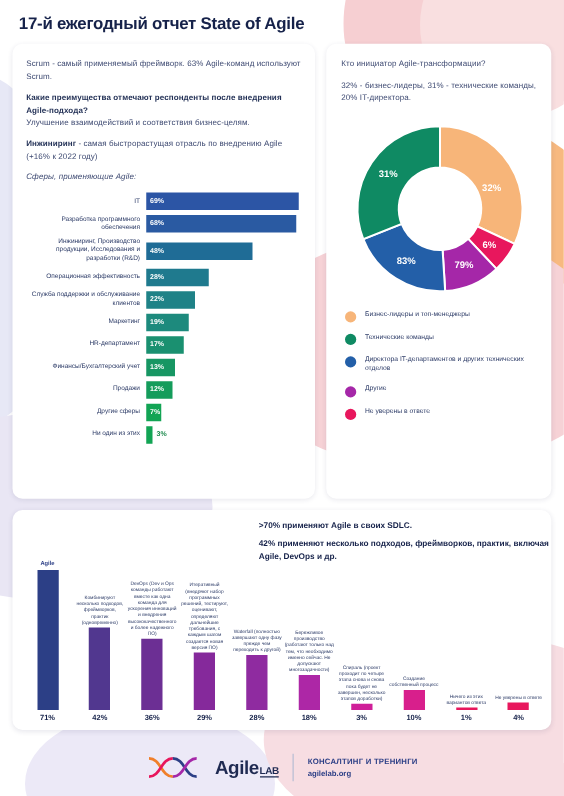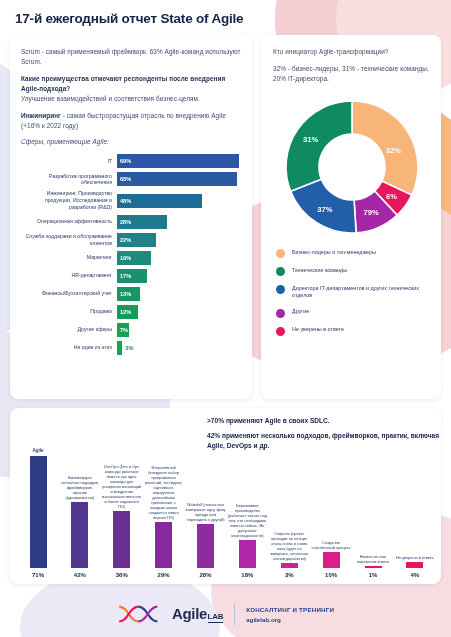--- a/index.html
+++ b/index.html
@@ -296,21 +296,21 @@
             <svg width="152" height="152" viewBox="0 0 152 152">
               <path d="M76,10 A66,66 0 0 1 135.7185854627573,104.10143324329479 L105.85929273137864,90.0507166216474 A33,33 0 0 0 76,43 Z" fill="#f7b579" stroke="#ffffff" stroke-width="1.6"></path>
               <path d="M135.7185854627573,104.10143324329479 A66,66 0 0 1 121.18010899129345,124.11192940981316 L98.59005449564673,100.05596470490659 A33,33 0 0 0 105.85929273137864,90.0507166216474 Z" fill="#e8175d" stroke="#ffffff" stroke-width="1.6"></path>
               <path d="M121.18010899129345,124.11192940981316 A66,66 0 0 1 80.14417428893469,141.86976407626594 L78.07208714446735,108.93488203813297 A33,33 0 0 0 98.59005449564673,100.05596470490659 Z" fill="#a527a8" stroke="#ffffff" stroke-width="1.6"></path>
               <path d="M80.14417428893469,141.86976407626594 A66,66 0 0 1 14.634751931375405,100.29622047718874 L45.3173759656877,88.14811023859437 A33,33 0 0 0 78.07208714446735,108.93488203813297 Z" fill="#235fa8" stroke="#ffffff" stroke-width="1.6"></path>
               <path d="M14.634751931375405,100.29622047718874 A66,66 0 0 1 75.99999999999999,10 L76,43 A33,33 0 0 0 45.3173759656877,88.14811023859437 Z" fill="#0f8a63" stroke="#ffffff" stroke-width="1.6"></path>
             </svg>
             <div class="donut-label" style="left: 117.794px; top: 49.4766px; margin-top: 10px;">32%</div>
             <div class="donut-label" style="left: 116.046px; top: 105.095px;">6%</div>
             <div class="donut-label" style="left: 95.6588px; top: 121.429px;">79%</div>
-            <div class="donut-label" style="left: 49.4766px; top: 117.794px;">37%</div>
+            <div class="donut-label" style="left: 49.4766px; top: 117.794px;">83%</div>
             <div class="donut-label" style="left: 35.0595px; top: 48.1769px;">31%</div>
           </div>
       </div>
 
       <div class="legend" id="legend">
           <div class="legend-row">
             <span class="legend-dot" style="background: rgb(247, 181, 121);"></span>
             <span class="legend-text">Бизнес-лидеры и топ-менеджеры</span>
           </div>
           <div class="legend-row">

